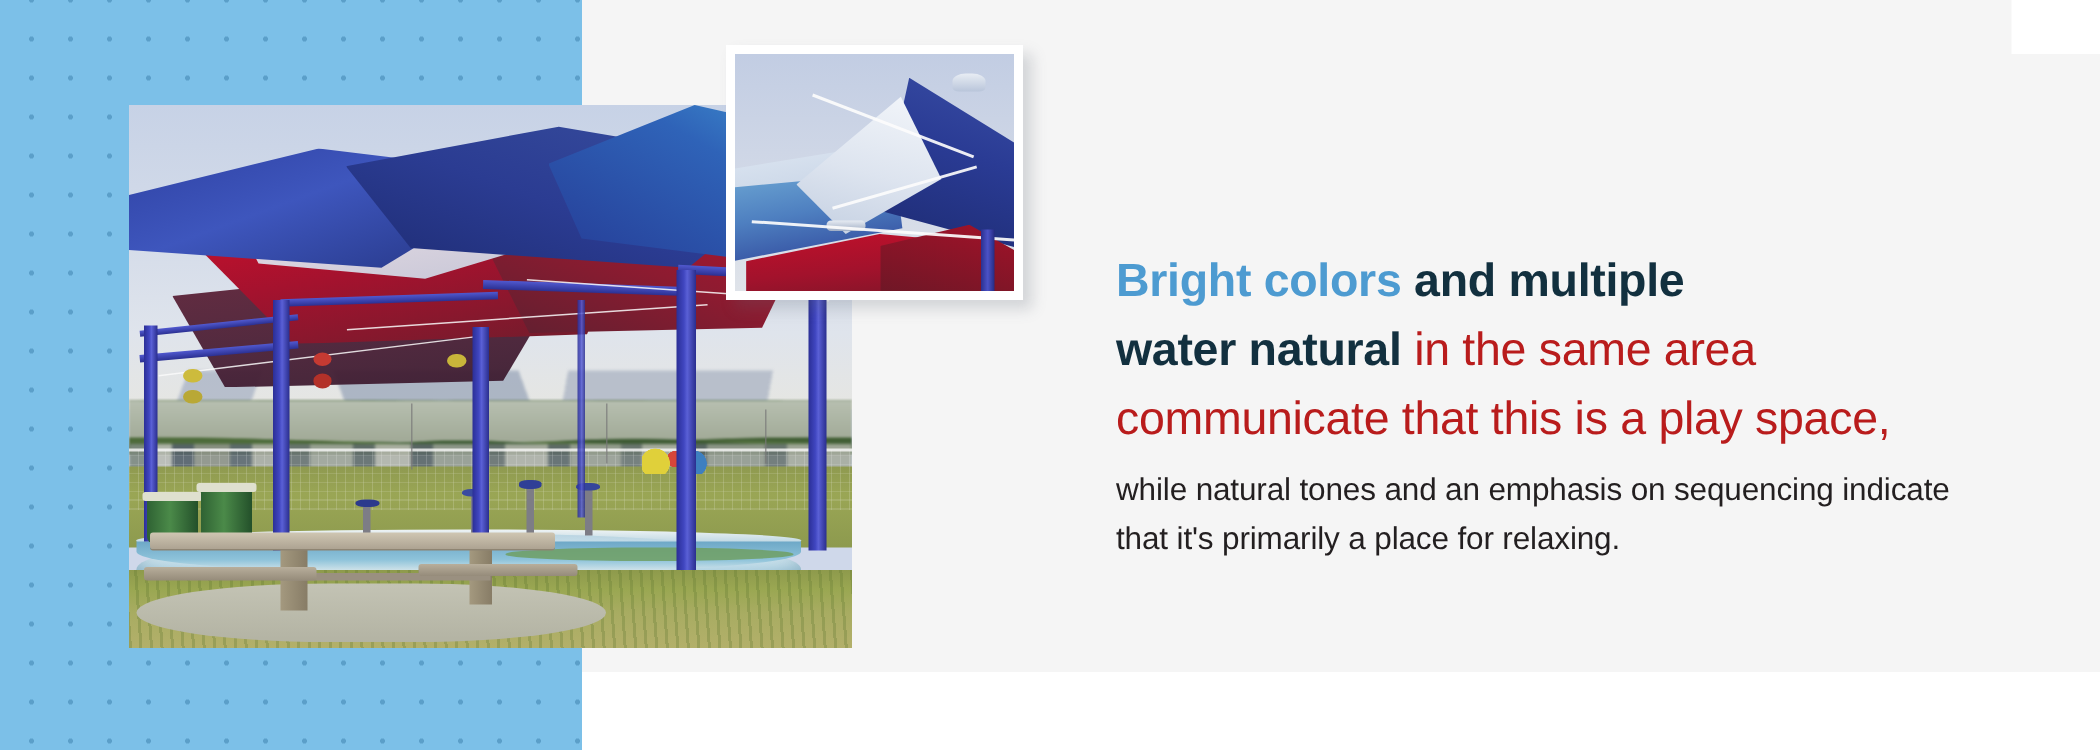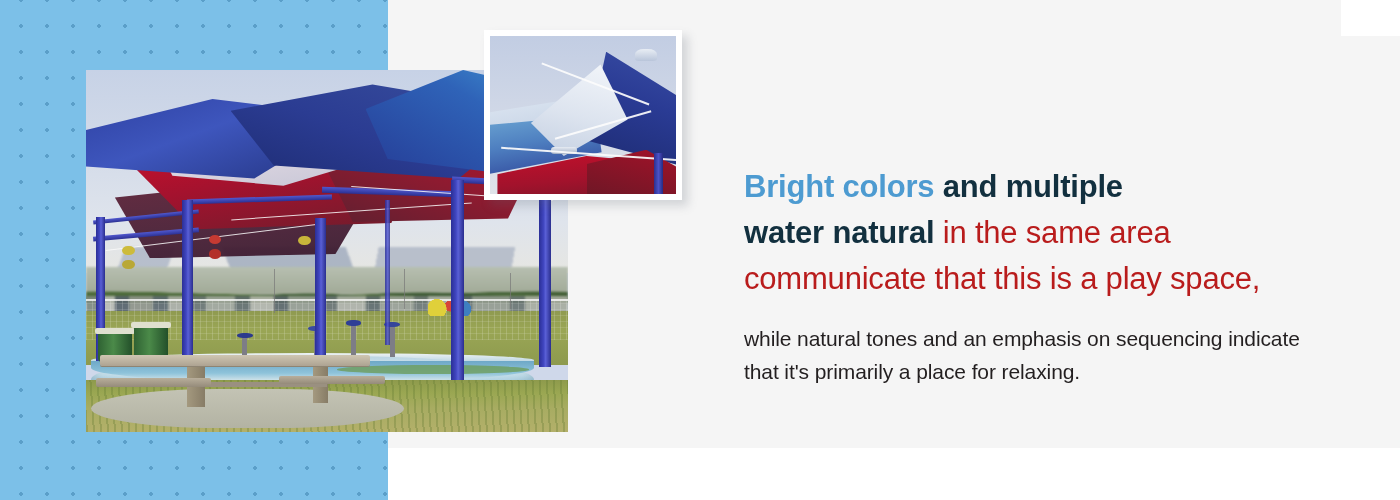--- a/index.html
+++ b/index.html
@@ -377,21 +377,21 @@
   #headline {
     font-size: 31px;
     line-height: 46px;
     font-weight: 700;
     color: #12303f;
     letter-spacing: -0.2px;
   }
   #headline .accent { color: #4d9bd1; }
   #headline .light   { font-weight: 400; color: #1a1a1a; }
   #subcopy {
-    margin-top: 20px;
+    margin-top: 8px;
     font-size: 21px;
     line-height: 33px;
     font-weight: 400;
     color: #231f20;
     letter-spacing: -0.1px;
   }
 </style>
 </head>
 <body>
 

